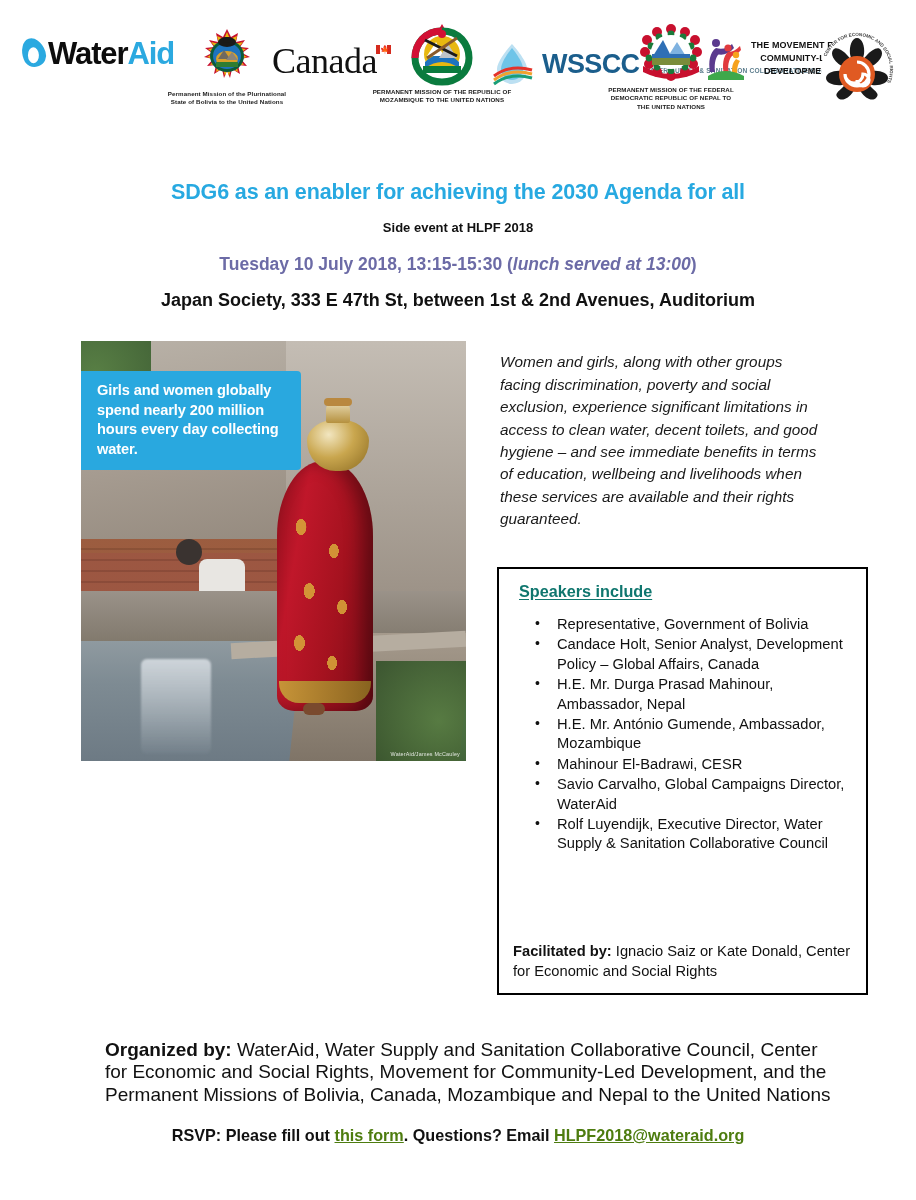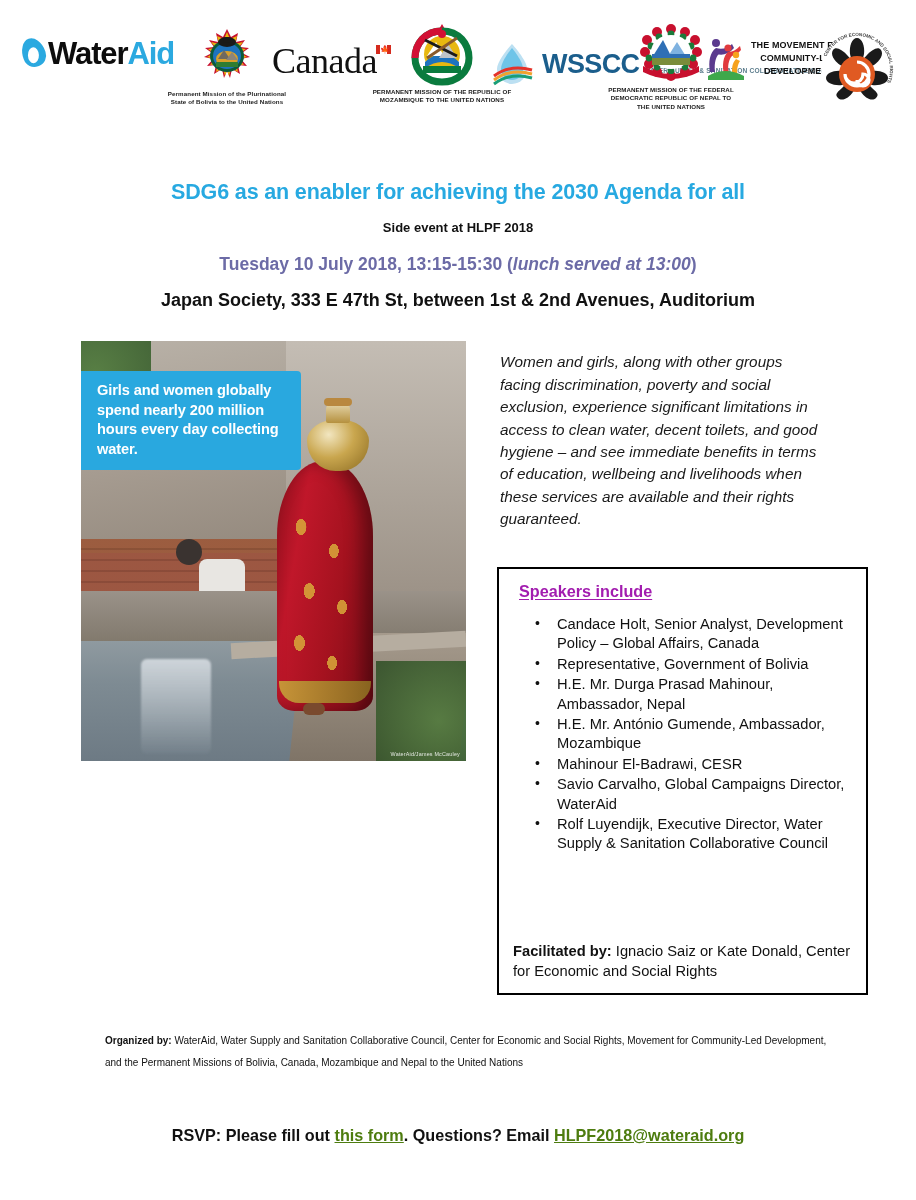--- a/index.html
+++ b/index.html
@@ -176,21 +176,21 @@
   }
 
   
   .speakers-box{
     position:absolute;left:497px;top:567px;width:371px;height:428px;
     border:2.5px solid #000;box-sizing:border-box;background:#fff;
     padding:13px 14px 0 14px;
   }
   #speakers-title{
     font-size:16.2px;font-weight:bold;text-decoration:underline;
-    text-underline-offset:2px;margin:0 0 14px 6px;color:#a21caf;
+    text-underline-offset:2px;margin:0 0 14px 6px;color:#0f766e;
   }
   ul.speakers{
     margin:0;padding:0 0 0 44px;list-style:none;
   }
   ul.speakers li{
     position:relative;font-size:14.7px;line-height:19.4px;color:#111;
     margin-bottom:1px;
   }
   ul.speakers li::before{
     content:"\2022";position:absolute;left:-22px;top:-1px;font-size:14px;color:#111;
@@ -204,21 +204,21 @@
   
   #blurb{
     position:absolute;left:107px;top:808px;width:360px;
     font-size:15.6px;font-weight:bold;line-height:24.4px;color:#29A8DF;
     letter-spacing:-.05px;
   }
 
   
   #organized{
     position:absolute;left:105px;top:1020px;width:730px;
-    font-size:10px;line-height:22.4px;color:#111;
+    font-size:19px;line-height:22.4px;color:#111;
   }
   #organized b{font-weight:bold;}
 
   
   #rsvp{
     position:absolute;left:0;top:1126px;width:916px;text-align:center;
     font-size:16.2px;font-weight:bold;color:#111;
   }
   #rsvp a{color:#4d7c0f;text-decoration:underline;}
 </style>
@@ -419,22 +419,22 @@
     <div class="ph-foot"></div>
     <div class="ph-caption">Girls and women globally spend nearly 200 million hours every day collecting water.</div>
     <div class="ph-credit">WaterAid/James McCauley</div>
   </div>
 
   <p id="intro">Women and girls, along with other groups facing discrimination, poverty and social exclusion, experience significant limitations in access to clean water, decent toilets, and good hygiene – and see immediate benefits in terms of education, wellbeing and livelihoods when these services are available and their rights guaranteed.</p>
 
   <div class="speakers-box">
     <div id="speakers-title">Speakers include</div>
     <ul class="speakers">
+      <li>Representative, Government of Bolivia</li>
       <li>Candace Holt, Senior Analyst, Development Policy – Global Affairs, Canada</li>
-      <li>Representative, Government of Bolivia</li>
       <li>H.E. Mr. Durga Prasad Mahinour, Ambassador, Nepal</li>
       <li>H.E. Mr. António Gumende, Ambassador, Mozambique</li>
       <li>Mahinour El-Badrawi, CESR</li>
       <li>Savio Carvalho, Global Campaigns Director, WaterAid</li>
       <li>Rolf Luyendijk, Executive Director, Water Supply &amp; Sanitation Collaborative Council</li>
     </ul>
     <div id="facilitated"><b>Facilitated by:</b><span> Ignacio Saiz or Kate Donald, Center for Economic and Social Rights</span></div>
   </div>
 
 

